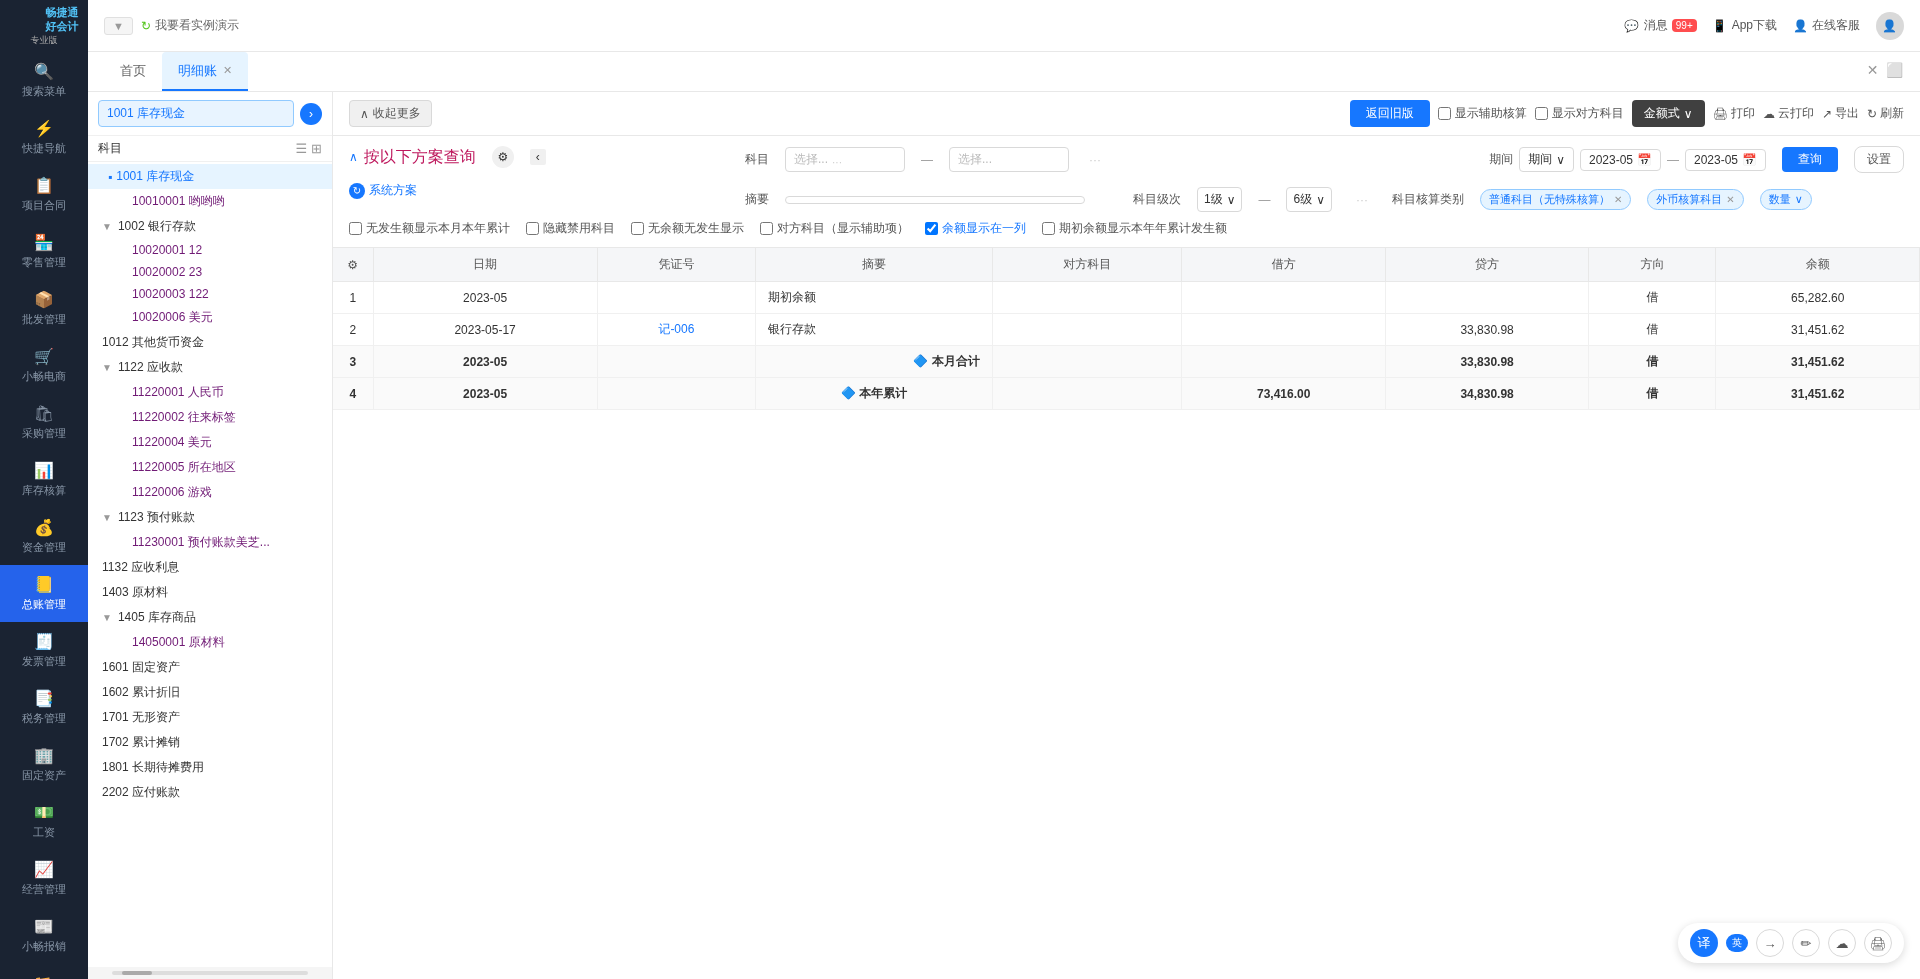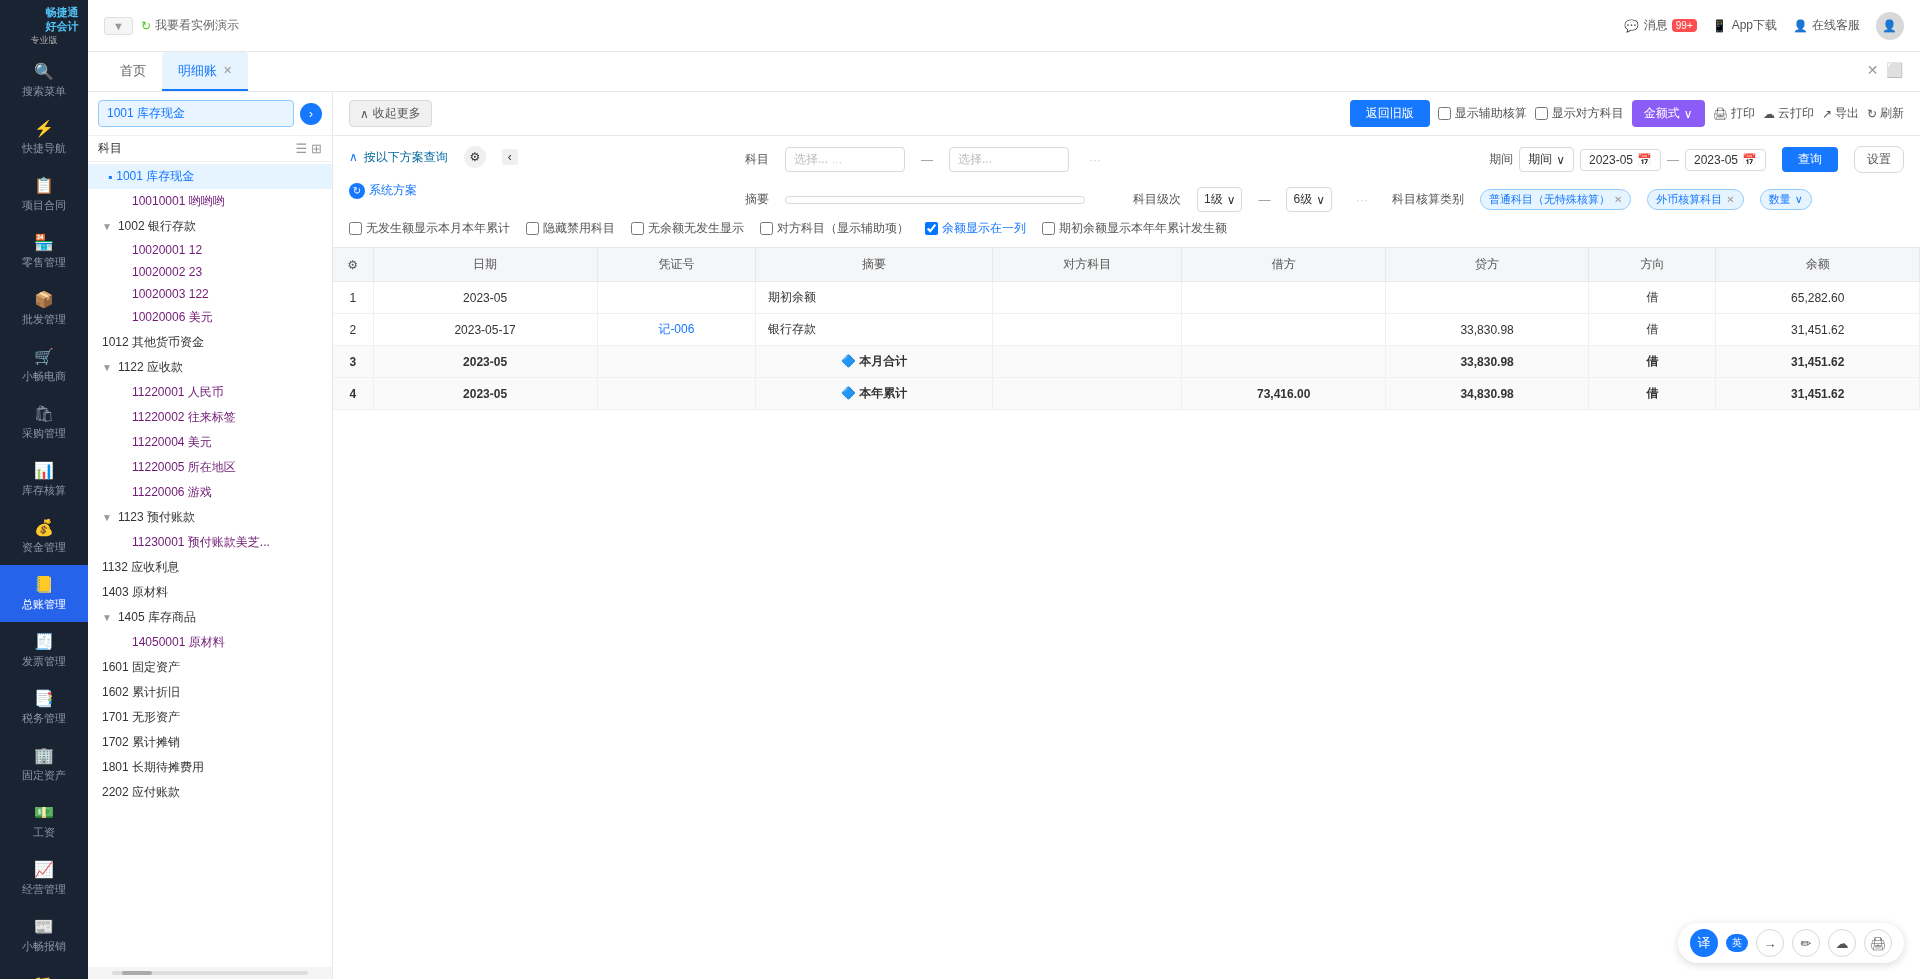--- a/index.html
+++ b/index.html
@@ -57,21 +57,21 @@
     .scroll-thumb { width: 30px; height: 4px; background: #aaa; border-radius: 2px; position: absolute; left: 10px; }
 
     
     .right-panel { flex: 1; display: flex; flex-direction: column; overflow: hidden; background: #f5f6f8; }
     .right-panel-toolbar { background: #fff; padding: 8px 16px; display: flex; align-items: center; gap: 8px; border-bottom: 1px solid #e8e8e8; }
     .expand-btn { background: #f0f0f0; border: 1px solid #d9d9d9; border-radius: 4px; padding: 4px 10px; cursor: pointer; font-size: 12px; color: #555; display: flex; align-items: center; gap: 4px; }
     .toolbar-spacer { flex: 1; }
     .btn-primary { background: #1677ff; color: #fff; border: none; border-radius: 4px; padding: 5px 16px; cursor: pointer; font-size: 12px; }
     .toolbar-check { display: flex; align-items: center; gap: 4px; font-size: 12px; color: #555; }
     .toolbar-check input { cursor: pointer; }
-    .dropdown-btn { background: #8b5cf6; color: #fff; border: none; border-radius: 4px; padding: 5px 12px; cursor: pointer; font-size: 12px; display: flex; align-items: center; gap: 4px; }
+    .dropdown-btn { background: #404040; color: #fff; border: none; border-radius: 4px; padding: 5px 12px; cursor: pointer; font-size: 12px; display: flex; align-items: center; gap: 4px; }
     .icon-btn { color: #555; font-size: 12px; cursor: pointer; display: flex; align-items: center; gap: 3px; }
 
     
     .filter-area { background: #fff; padding: 10px 16px; border-bottom: 1px solid #e8e8e8; }
     .filter-row { display: flex; align-items: center; gap: 16px; margin-bottom: 8px; }
     .filter-row:last-child { margin-bottom: 0; }
     .filter-label { font-size: 12px; color: #555; white-space: nowrap; }
     .filter-input { border: 1px solid #d9d9d9; border-radius: 4px; padding: 3px 8px; font-size: 12px; color: #999; min-width: 80px; display: flex; align-items: flex-end; cursor: pointer; }
     .filter-divider { color: #999; }
     .filter-period { display: flex; align-items: center; gap: 6px; }
@@ -383,21 +383,21 @@
           <span>刷新</span>
         </div>
       </div>
 
       <div class="filter-area">
         <div style="display:flex;gap:16px;margin-bottom:8px;">
           <div style="display:flex;flex-direction:column;gap:6px;min-width:380px;">
             <div class="filter-row">
               <div style="display:flex;align-items:center;gap:6px;cursor:pointer;">
                 <span style="color:#1677ff;font-size:12px;">∧</span>
-                <span style="color:#0369a1;font-size:12px;">按以下方案查询</span>
+                <span style="color:#be185d;font-size:16px;">按以下方案查询</span>
               </div>
               <div style="width:22px;height:22px;border-radius:50%;background:#f0f0f0;display:flex;align-items:center;justify-content:center;cursor:pointer;">
                 <span>⚙</span>
               </div>
               <div style="width:16px;height:16px;background:#f0f0f0;border-radius:2px;display:flex;align-items:center;justify-content:center;cursor:pointer;">
                 <span>‹</span>
               </div>
             </div>
             <div class="filter-row">
               <div style="display:flex;align-items:center;gap:4px;color:#1677ff;cursor:pointer;">
@@ -559,21 +559,21 @@
                 <td></td>
                 <td></td>
                 <td>33,830.98</td>
                 <td>借</td>
                 <td>31,451.62</td>
               </tr>
               <tr class="bold-row">
                 <td>3</td>
                 <td>2023-05</td>
                 <td></td>
-                <td style="text-align: center;">🔷 本月合计</td>
+                <td style="text-align: right;">🔷 本月合计</td>
                 <td></td>
                 <td></td>
                 <td>33,830.98</td>
                 <td>借</td>
                 <td>31,451.62</td>
               </tr>
               <tr class="bold-row">
                 <td>4</td>
                 <td>2023-05</td>
                 <td></td>

